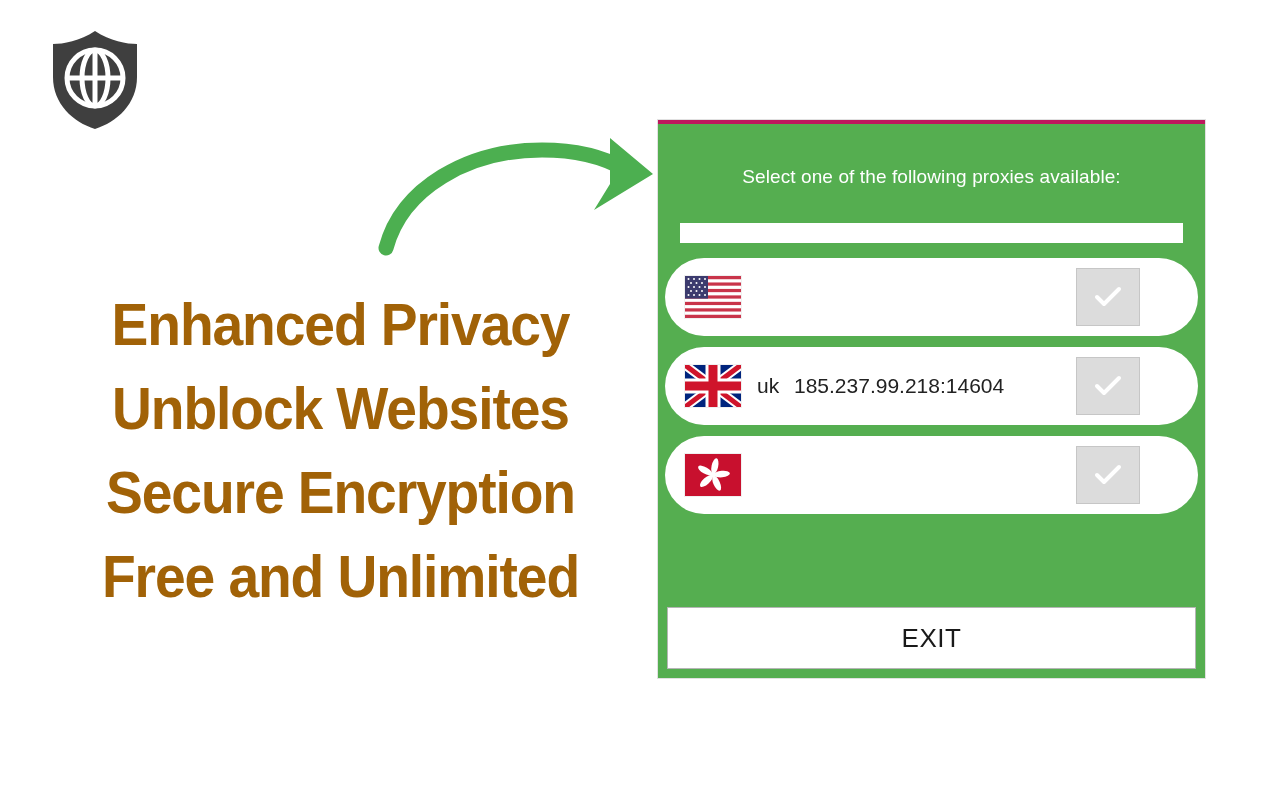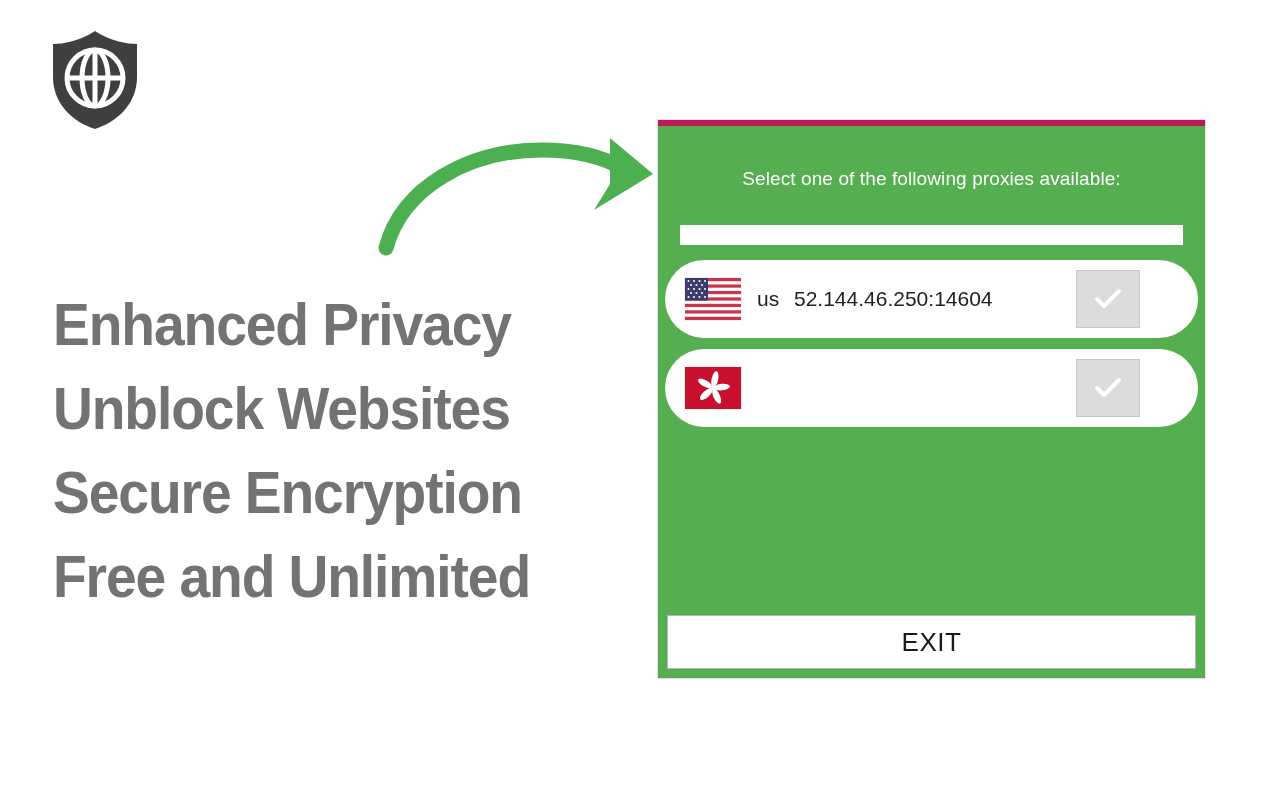--- a/index.html
+++ b/index.html
@@ -23,21 +23,22 @@
     width: 96px;
     height: 104px;
   }
 
   
   #headline {
     position: absolute;
     left: 28px;
     top: 283px;
     width: 625px;
-    color: #737373;
+    text-align: center;
+    color: #a16207;
     font-family: "Liberation Sans", sans-serif;
     font-weight: bold;
     font-size: 60px;
     line-height: 84px;
     letter-spacing: -1.2px;
   }
   #headline .hl-line {
     display: block;
     white-space: nowrap;
     transform: scaleX(0.92);
@@ -55,21 +56,21 @@
 
   
   #proxy-panel {
     position: absolute;
     left: 658px;
     top: 120px;
     width: 547px;
     height: 558px;
     background: #55AE50;
     box-sizing: border-box;
-    border-top: 6px solid #be185d;
+    border-top: 4px solid #be185d;
     box-shadow: 0 0 0 1px rgba(200,200,200,0.55);
   }
 
   #panel-title {
     position: absolute;
     left: 0;
     top: 42px;
     width: 100%;
     text-align: center;
     color: #ffffff;
@@ -153,21 +154,21 @@
     justify-content: center;
     cursor: pointer;
   }
   .select-button svg { display: block; }
 
   #exit-button {
     position: absolute;
     left: 9px;
     bottom: 9px;
     width: 529px;
-    height: 54px;
+    height: 62px;
     background: #ffffff;
     border: 1px solid #b5b5b5;
     box-sizing: border-box;
     font-size: 26px;
     font-family: "Liberation Sans", sans-serif;
     color: #1a1a1a;
     letter-spacing: 0.5px;
     cursor: pointer;
     padding: 0;
   }
@@ -236,31 +237,47 @@
             <circle cx="6" cy="15" r="1"></circle>
               <circle cx="11.5" cy="15" r="1"></circle>
               <circle cx="17" cy="15" r="1"></circle>
             <circle cx="3.5" cy="19" r="1"></circle>
               <circle cx="9" cy="19" r="1"></circle>
               <circle cx="14.5" cy="19" r="1"></circle>
               <circle cx="20" cy="19" r="1"></circle>
           </g>
         </svg>
       </span>
+      <div class="select-button">
+        <svg width="30" height="24" viewBox="0 0 30 24">
+          <path d="M4 12 L11 19 L26 4" fill="none" stroke="#ffffff" stroke-width="4" stroke-linecap="round" stroke-linejoin="round"></path>
+        </svg>
+      </div>
+    </div>
+
+
+    <div class="proxy-row">
+      <span class="flag">
+        <svg viewBox="0 0 56 42" width="56" height="42">
+          <rect width="56" height="42" fill="#00247d"></rect>
+          <path d="M0 0 L56 42 M56 0 L0 42" stroke="#ffffff" stroke-width="9"></path>
+          <path d="M0 0 L56 42 M56 0 L0 42" stroke="#cf142b" stroke-width="5"></path>
+          <path d="M28 0 L28 42 M0 21 L56 21" stroke="#ffffff" stroke-width="15"></path>
+          <path d="M28 0 L28 42 M0 21 L56 21" stroke="#cf142b" stroke-width="9"></path>
+        </svg>
+      </span>
       <span class="row-label">
-        <span class="cc">us</span><span>52.144.46.250:14604</span>
+        <span class="cc">uk</span><span>185.237.99.218:14604</span>
       </span>
       <div class="select-button">
         <svg width="30" height="24" viewBox="0 0 30 24">
           <path d="M4 12 L11 19 L26 4" fill="none" stroke="#ffffff" stroke-width="4" stroke-linecap="round" stroke-linejoin="round"></path>
         </svg>
       </div>
     </div>
-
-
 
     <div class="proxy-row">
       <span class="flag">
         <svg viewBox="0 0 56 42" width="56" height="42">
           <rect width="56" height="42" fill="#c8102e"></rect>
           <g fill="#ffffff" transform="translate(28,21)">
             <g>
                 <ellipse cx="0" cy="-9" rx="3.3" ry="8" transform="rotate(12)"></ellipse>
               </g>
             <g transform="rotate(72)">

